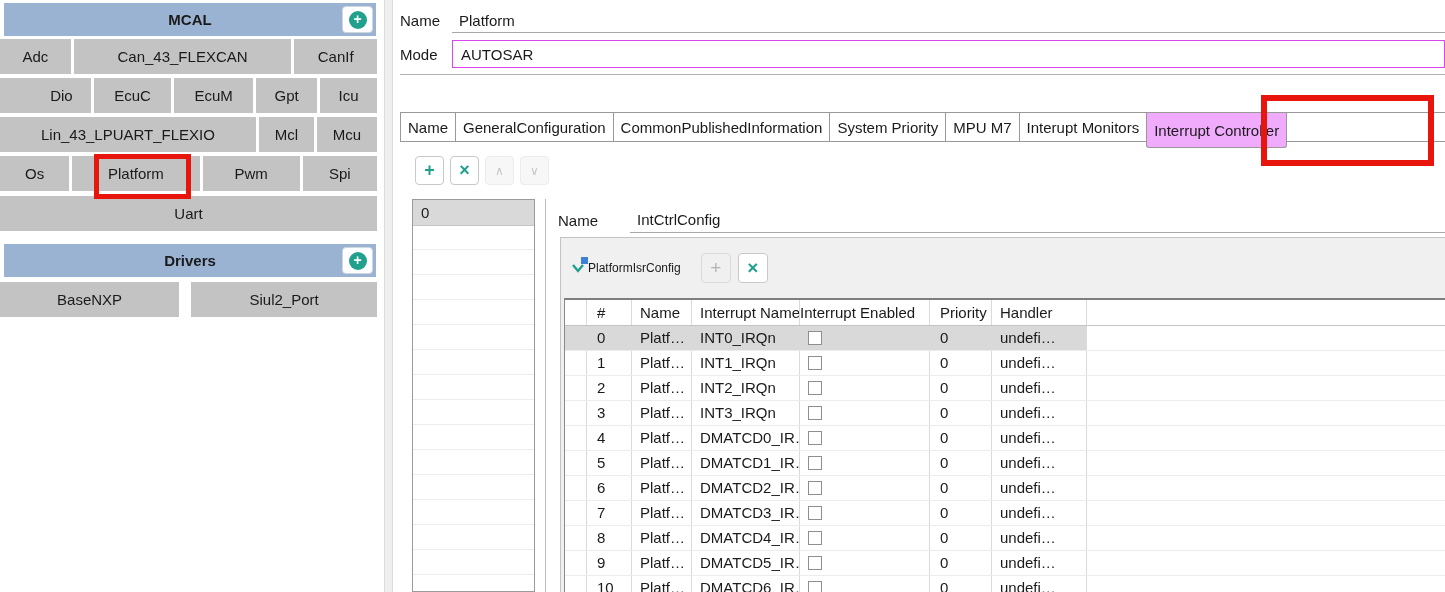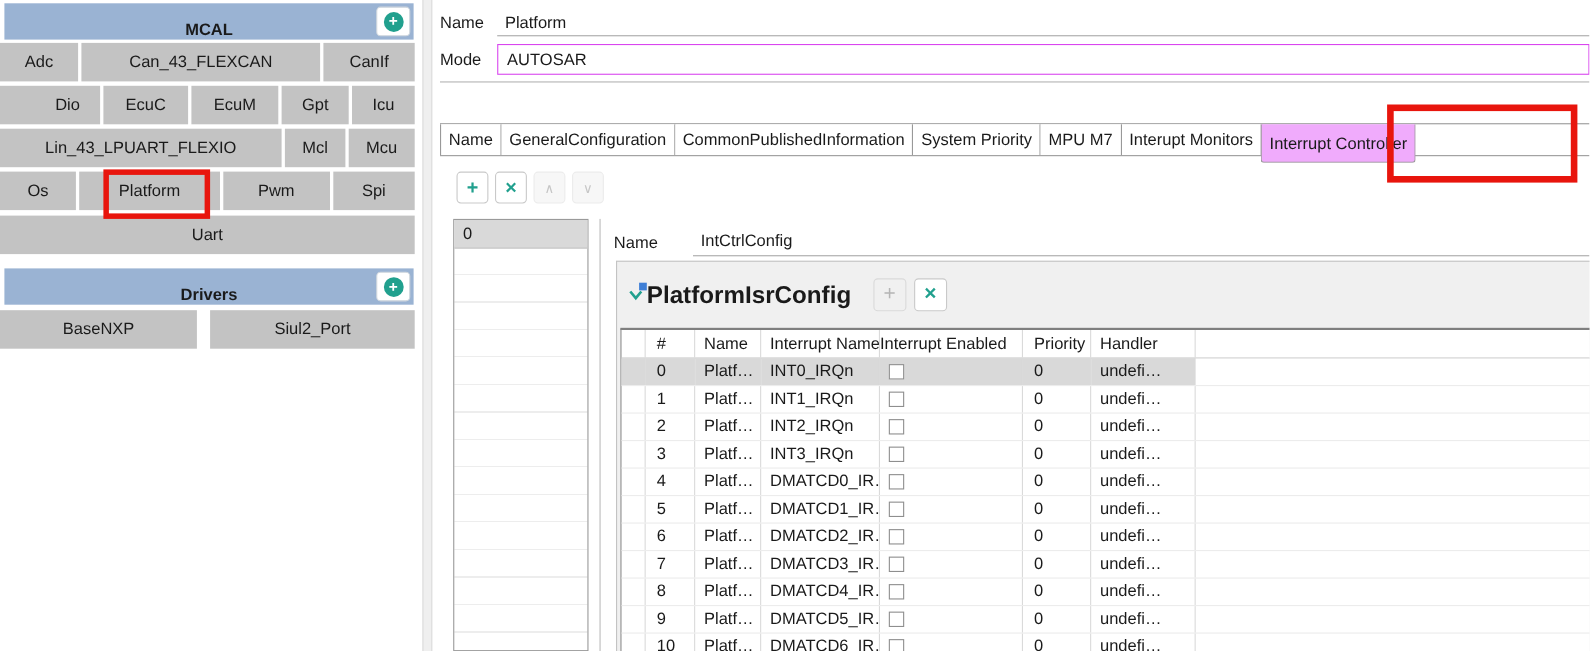--- a/index.html
+++ b/index.html
@@ -5,21 +5,21 @@
   * { box-sizing: border-box; margin: 0; padding: 0; }
   body { background:#fff; }
   #app {
     position: relative; width: 1445px; height: 592px; overflow: hidden;
     background: #fff; font-family: "Liberation Sans", sans-serif;
     font-size: 15px; color: #1a1a1a;
   }
   
   .sidebar { position:absolute; left:0; top:0; width:377px; height:592px; background:#fff; }
   .side-header { position:absolute; left:4px; width:372px; height:33px; background:#9ab3d3;
-    display:flex; align-items:flex-end; justify-content:center; font-weight:bold; }
+    display:flex; align-items:center; justify-content:center; font-weight:bold; }
   .side-header .plus-btn { position:absolute; right:3px; top:3px; }
   .plus-btn { width:31px; height:27px; background:#fff; border:1px solid #cfd6dd; border-radius:4px;
     display:flex; align-items:center; justify-content:center; cursor:pointer; }
   .plus-circle { width:18px; height:18px; border-radius:50%; background:#21a08e; color:#fff;
     font-size:14px; line-height:17px; text-align:center; font-weight:bold; }
   .btn-row { position:absolute; left:0; width:377px; height:35px; display:flex; gap:3px; }
   .side-btn { background:#c3c3c3; display:flex; align-items:center; justify-content:center; cursor:pointer; }
   
   .splitter { position:absolute; left:384px; top:0; width:9px; height:592px; background:#efefef;
     border-left:1px solid #dcdcdc; border-right:1px solid #dcdcdc; }
@@ -56,21 +56,21 @@
   .list-item.selected { background:#d9d9d9; border-bottom:1px solid #c6c6c6; }
   .v-split { position:absolute; top:199px; left:148px; width:1px; bottom:0; background:#bcbcbc; }
   
   .detail-name-row { position:absolute; top:207px; left:161px; right:0; height:26px; display:flex; align-items:center; }
   .detail-name-row .f-label { width:72px; }
   .isr-panel { position:absolute; top:237px; left:163px; right:-2px; bottom:-10px;
     border:1px solid #c3c3c3; background:#f0f0f0; }
   .isr-band { height:59px; display:flex; align-items:center; padding-left:10px; position:relative; }
   .expand-wrap { position:relative; width:15px; height:14px; margin-right:2px; flex:none; }
   .expand-badge { position:absolute; top:-4px; right:-2px; width:7px; height:7px; background:#3f7fd6; }
-  .panel-title { font-weight:bold; font-size:22px; }
+  .panel-title { font-weight:normal; font-size:12px; }
   .panel-btns { display:flex; gap:7px; margin-left:20px; }
   .panel-btn { width:30px; height:30px; border:1px solid #c9c9c9; border-radius:4px; background:#fff;
     display:flex; align-items:center; justify-content:center; font-size:19px; color:#21a08e;
     font-weight:bold; cursor:pointer; }
   .panel-btn.disabled { background:#f0f0f0; border-color:#d9d9d9; color:#b5b5b5; font-weight:normal; cursor:default; }
   
   .isr-table { position:absolute; left:3px; top:60px; right:0; bottom:0; background:#fff;
     border-top:2px solid #7f7f7f; border-left:1px solid #8a8a8a; }
   .t-row { display:flex; height:25px; line-height:24px; }
   .t-row.head { height:26px; line-height:25px; border-bottom:1px solid #c4c4c4; }

